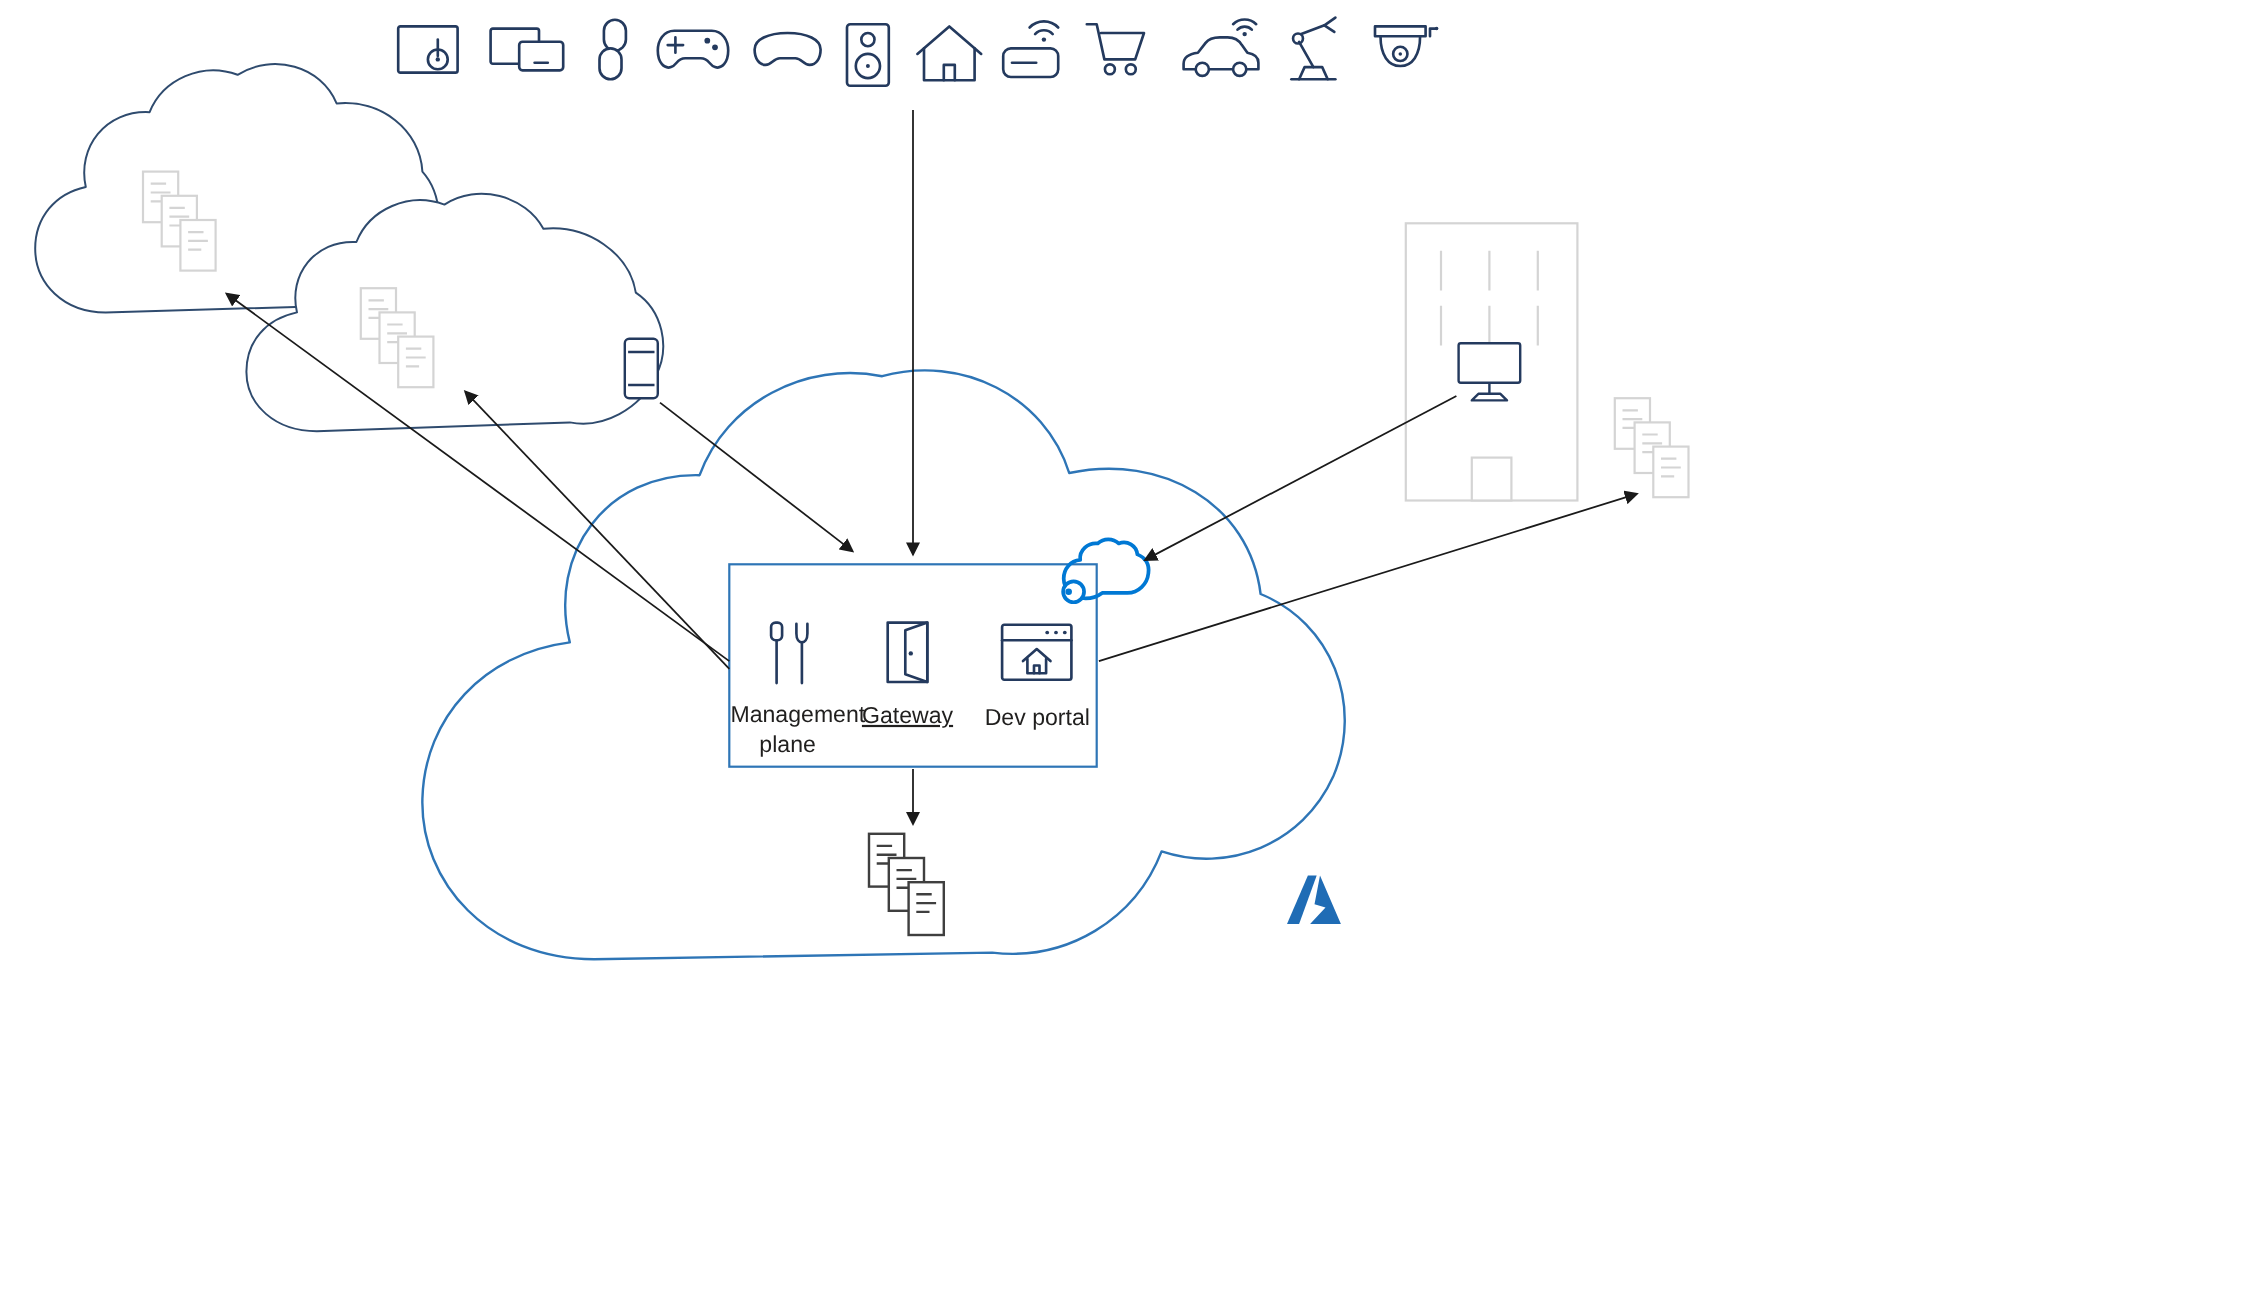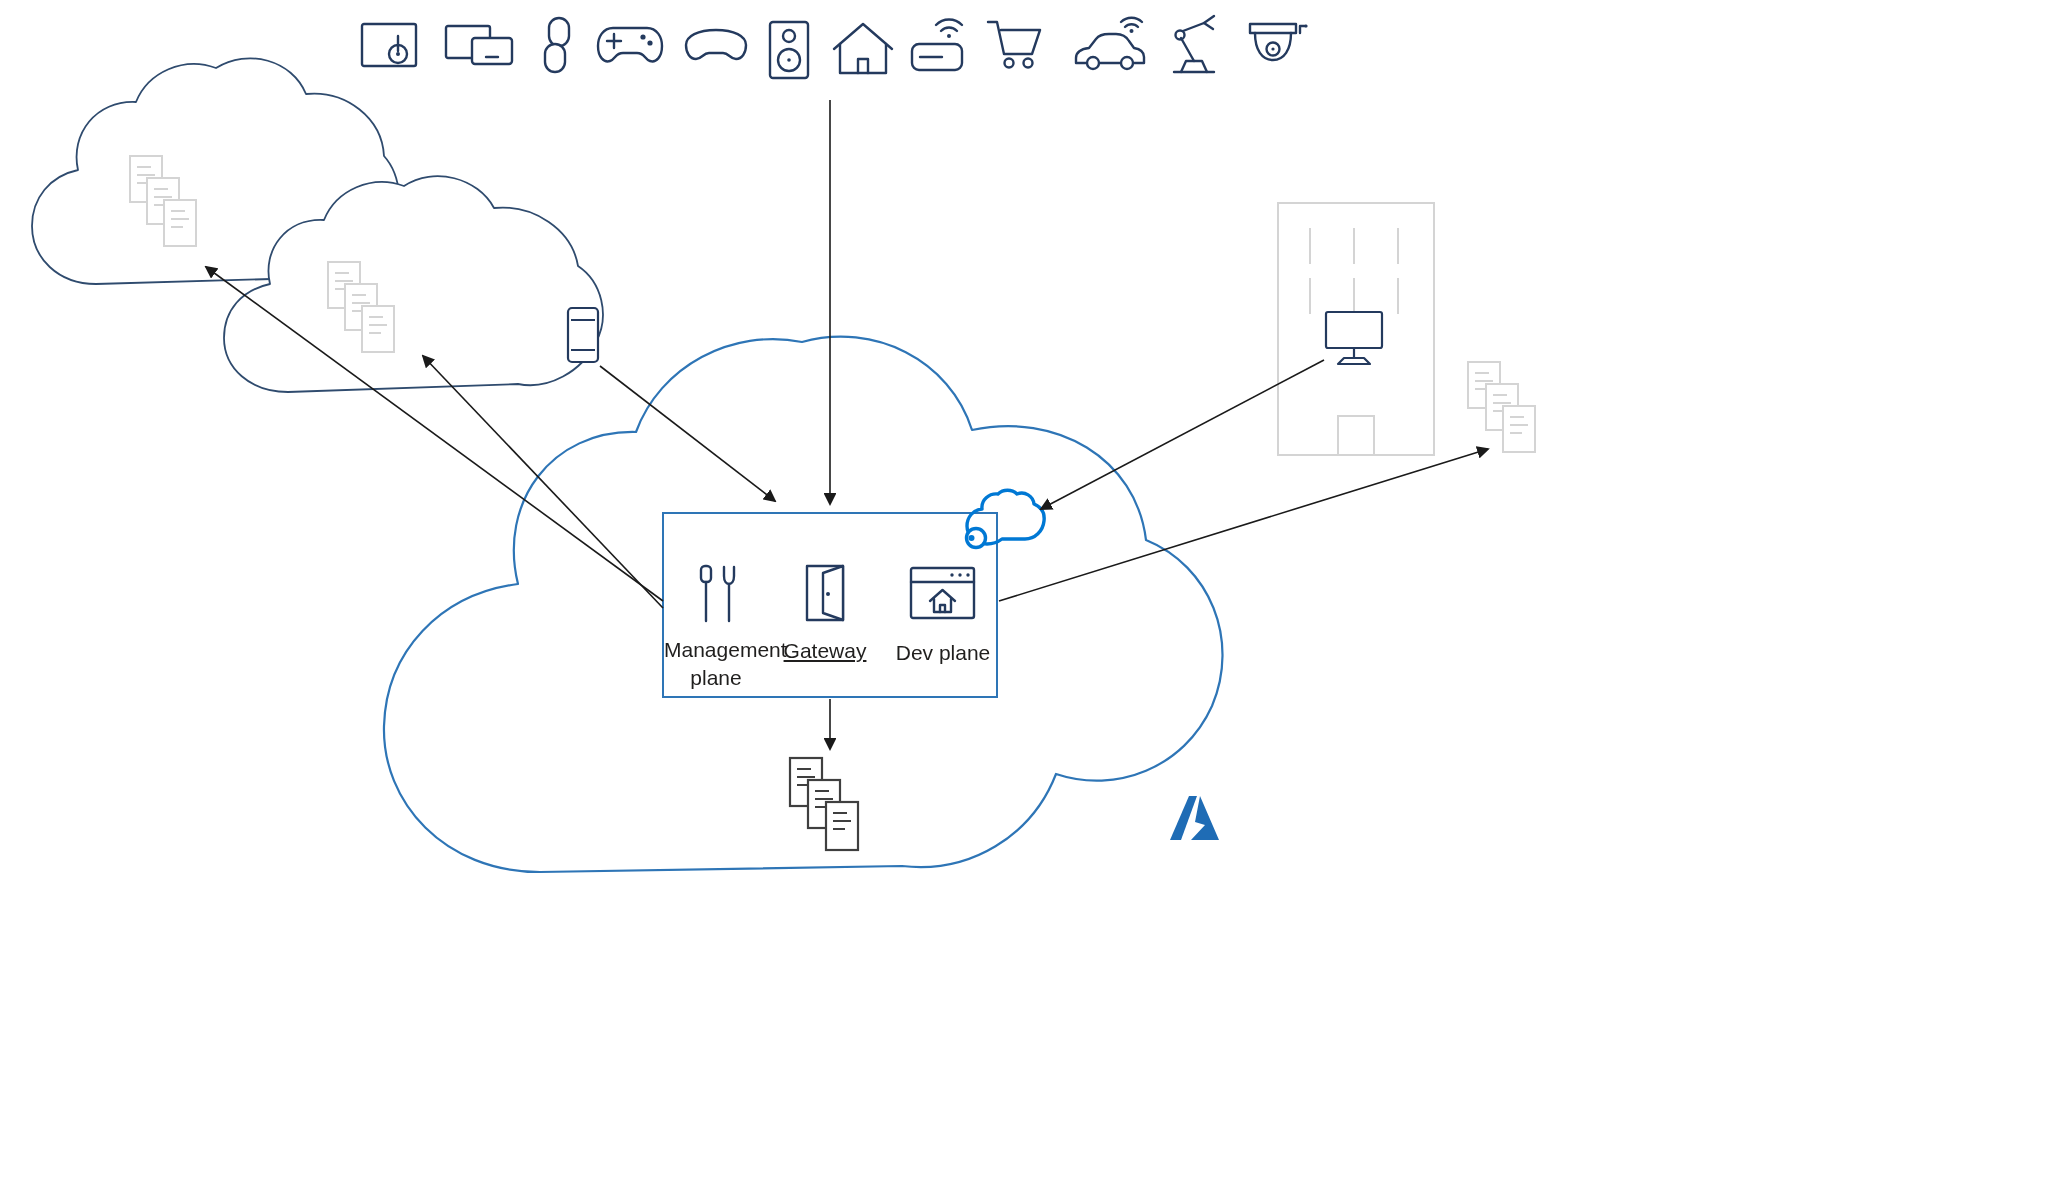--- a/index.html
+++ b/index.html
@@ -252,15 +252,15 @@
       <circle cx="25" cy="27" r="1.6" fill="#243a5e" stroke="none"></circle>
       <path d="M52 11 V4 H58"></path>
       <circle cx="58" cy="4" r="1.6" fill="#243a5e" stroke="none"></circle>
     </g>
 
   </g>
 </svg>
 
 <div class="label" style="left:664px; top:636px; width:104px;">Management plane</div>
 <div class="label" style="left:775px; top:637px; width:100px;text-decoration:underline;">Gateway</div>
-<div class="label" style="left:893px; top:639px; width:100px;">Dev plane</div>
+<div class="label" style="left:893px; top:639px; width:100px;">Dev portal</div>
 
 </div>
 
 </body></html>

